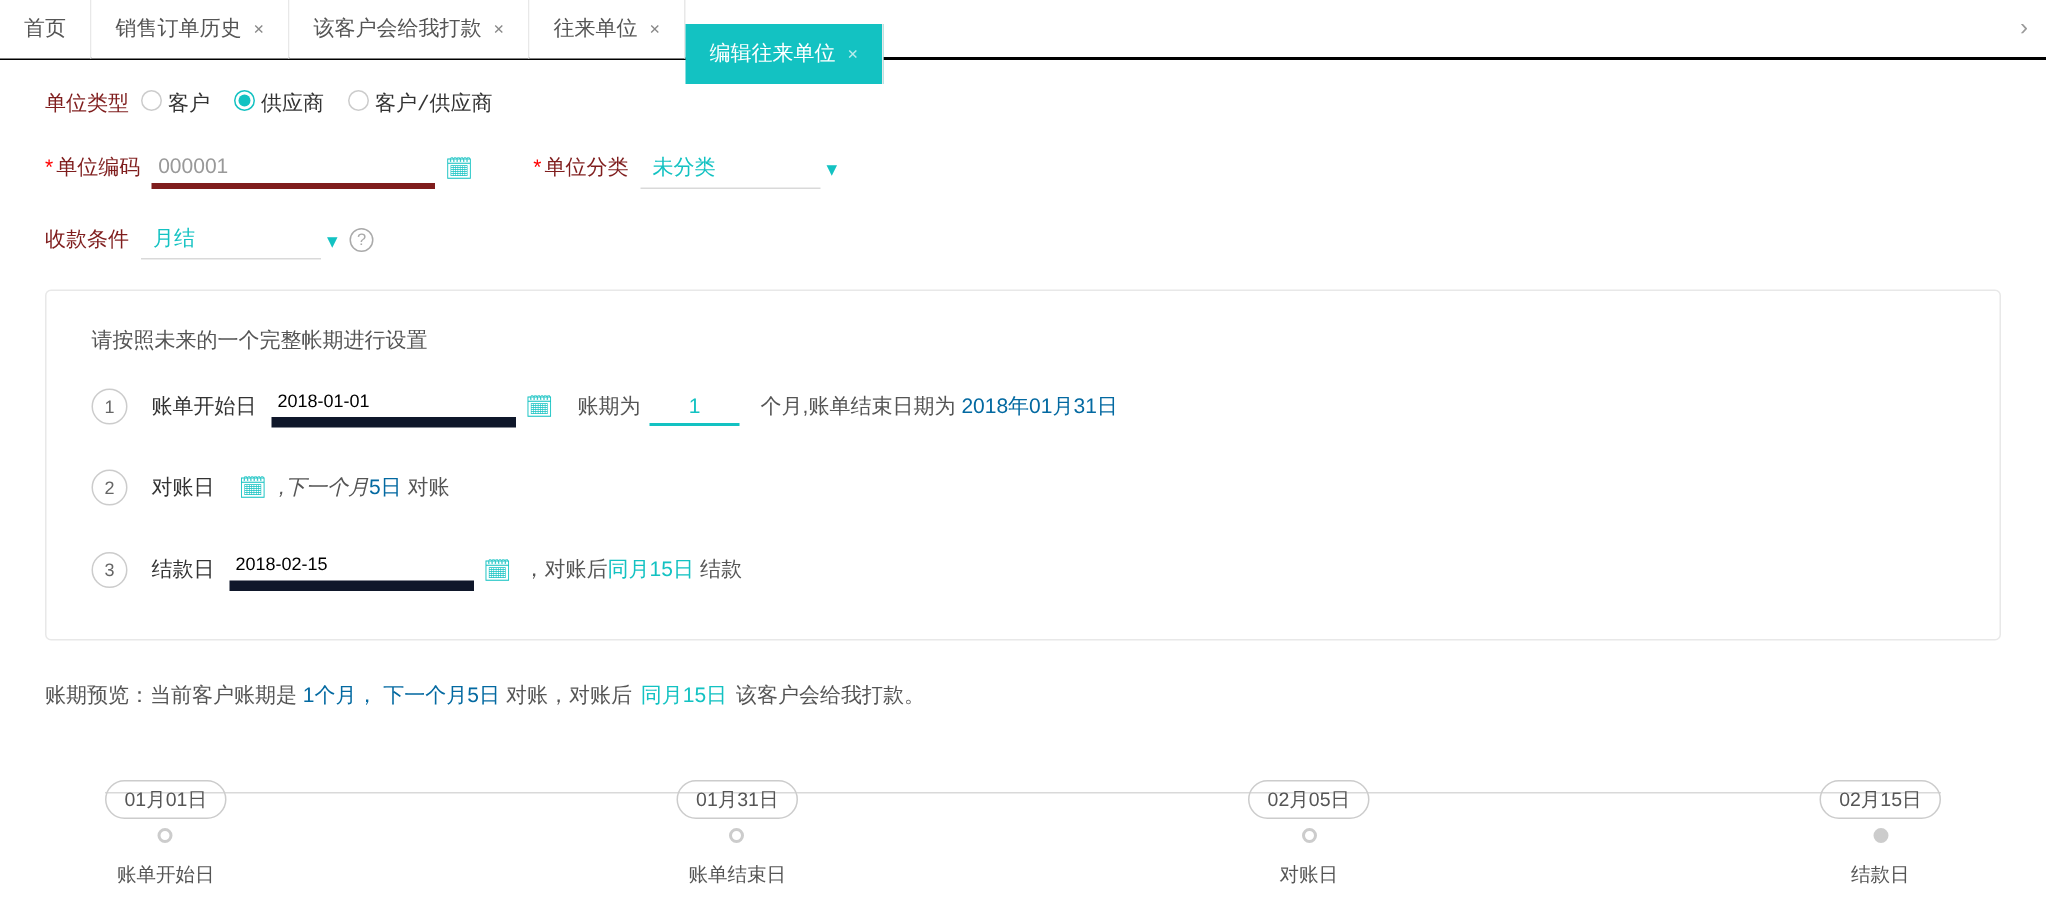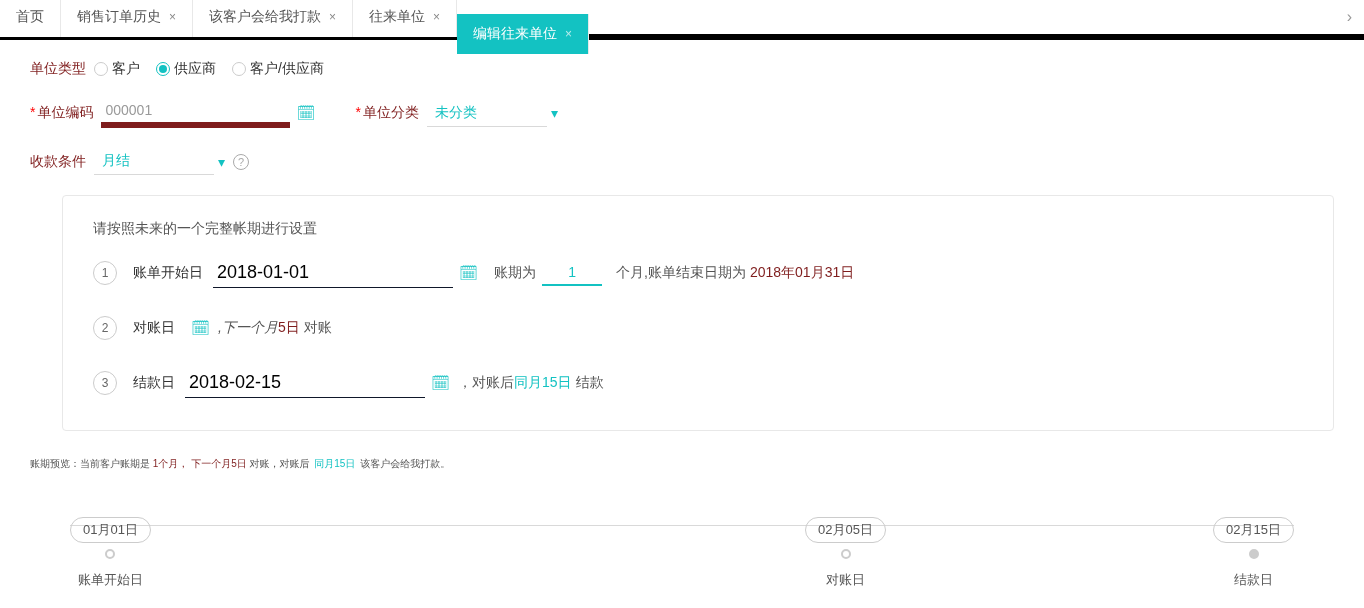--- a/index.html
+++ b/index.html
@@ -1,20 +1,20 @@
 <!DOCTYPE html>
 <html><head>
   <meta charset="utf-8">
   <style>
     * { box-sizing: border-box; margin: 0; padding: 0; }
     body { font-family: 'PingFang SC', 'Microsoft YaHei', sans-serif; font-size: 14px; color: #333; background: #f5f5f5; }
     
     
     .tabs-bar {
-      display: flex; align-items: center; background: #fff; border-bottom: 6px solid #000000;
+      display: flex; align-items: center; background: #fff; border-bottom: 2px solid #000000;
       height: 40px; padding: 0; position: relative;
     }
     .tab-item {
       display: flex; align-items: center; padding: 0 16px; height: 40px; cursor: pointer;
       font-size: 14px; color: #555; border-right: 1px solid #e8e8e8; white-space: nowrap;
       background: #f5f5f5;
     }
     .tab-item.active {
       background: #13c2c2; color: #fff; margin-top: 33px;
     }
@@ -27,64 +27,64 @@
     }
 
     
     .content { padding: 20px 30px; background: #fff; }
 
     
     .form-row { display: flex; align-items: center; margin-bottom: 20px; flex-wrap: wrap; }
     .form-label { color: #7f1d1d; margin-right: 8px; white-space: nowrap; }
     .form-label.required::before { content: '*'; color: red; margin-right: 2px; }
     .radio-group { display: flex; align-items: center; gap: 16px; }
-    .radio-item { display: flex; align-items: center; cursor: pointer; }
+    .radio-item { display: flex; align-items: flex-start; cursor: pointer; font-family: Liberation Mono, monospace; }
     .radio-circle {
       width: 14px; height: 14px; border-radius: 50%; border: 1px solid #ccc; margin-right: 4px;
       display: inline-flex; align-items: center; justify-content: center;
     }
     .radio-circle.checked { border-color: #13c2c2; }
     .radio-circle.checked::after { content: ''; width: 8px; height: 8px; border-radius: 50%; background: #13c2c2; }
 
     .form-input {
-      border: none; border-bottom: 6px solid #7f1d1d; padding: 4px 4px; outline: none;
+      border: none; border-bottom: 4px solid #7f1d1d; padding: 4px 4px; outline: none;
       font-size: 14px; color: #333; min-width: 120px;
     }
     .form-input.gray { color: #999; }
 
     .field-group { display: flex; align-items: center; margin-right: 40px; }
 
     .select-wrapper { display: flex; align-items: center; }
     .select-val { border-bottom: 1px solid #d9d9d9; padding: 4px 8px; min-width: 120px; color: #13c2c2; font-size: 14px; }
     .select-arrow { margin-left: 4px; color: #999; font-size: 12px; }
     .dropdown-icon { font-size: 14px; color: #13c2c2; margin-left: 4px; }
 
     .help-icon {
       width: 16px; height: 16px; border-radius: 50%; border: 1px solid #aaa; display: inline-flex;
       align-items: center; justify-content: center; font-size: 11px; color: #aaa; margin-left: 8px; cursor: pointer;
     }
 
     .calendar-icon { color: #13c2c2; margin-left: 6px; cursor: pointer; font-size: 15px; }
 
     
     .period-box {
-      border: 1px solid #e8e8e8; border-radius: 4px; padding: 24px 30px; margin-bottom: 20px; margin-left: 32px;
+      border: 1px solid #e8e8e8; border-radius: 4px; padding: 24px 30px; margin-bottom: 20px;
     }
     .period-title { font-size: 14px; color: #555; margin-bottom: 20px; }
     .period-row { display: flex; align-items: center; margin-bottom: 28px; }
     .step-num { width: 24px; height: 24px; border-radius: 50%; border: 1px solid #ccc; display: flex; align-items: center; justify-content: center; font-size: 12px; color: #666; margin-right: 16px; }
     .period-field-label { color: #333; margin-right: 10px; white-space: nowrap; }
-    .period-date-input { border: none; border-bottom: 1px solid #0f172a; padding: 4px; min-width: 100px; font-size: 18px; outline: none; }
+    .period-date-input { border: none; border-bottom: 7px solid #0f172a; padding: 4px; min-width: 100px; font-size: 12px; outline: none; }
     .period-num-input { border: none; border-bottom: 2px solid #13c2c2; padding: 4px; width: 60px; font-size: 14px; outline: none; text-align: center; color: #13c2c2; }
     .period-desc { margin-left: 8px; color: #555; }
-    .highlight-red { color: #7f1d1d; }
+    .highlight-red { color: #0369a1; }
     .highlight-teal { color: #13c2c2; }
 
     
-    .preview-text { font-size: 10px; color: #555; margin-bottom: 24px; line-height: 1.8; margin-top: 24px; }
+    .preview-text { font-size: 14px; color: #555; margin-bottom: 24px; line-height: 1.8; margin-top: 24px; }
 
     
     .timeline-wrapper { position: relative; padding: 20px 40px 40px; }
     .timeline-line {
       position: absolute; top: 28px; left: 40px; right: 40px; height: 1px; background: #d9d9d9;
     }
     .timeline-points { display: flex; justify-content: flex-start; align-items: flex-start; position: relative; }
     .timeline-point { display: flex; flex-direction: column; align-items: center; }
     .timeline-circle {
       width: 10px; height: 10px; border-radius: 50%; border: 2px solid #ccc; background: #fff;
@@ -213,20 +213,25 @@
 
   <div class="timeline-wrapper">
     <div class="timeline-line"></div>
     <div class="timeline-points">
       <div class="timeline-point">
         <div class="timeline-badge">01月01日</div>
         <div class="timeline-circle"></div>
         <div class="timeline-sublabel">账单开始日</div>
       </div>
       <div class="tl-spacer"></div>
+      <div class="timeline-point">
+        <div class="timeline-badge">01月31日</div>
+        <div class="timeline-circle"></div>
+        <div class="timeline-sublabel">账单结束日</div>
+      </div>
       <div class="tl-spacer"></div>
       <div class="timeline-point">
         <div class="timeline-badge">02月05日</div>
         <div class="timeline-circle"></div>
         <div class="timeline-sublabel">对账日</div>
       </div>
       <div class="tl-spacer"></div>
       <div class="timeline-point">
         <div class="timeline-badge">02月15日</div>
         <div class="timeline-circle end"></div>

